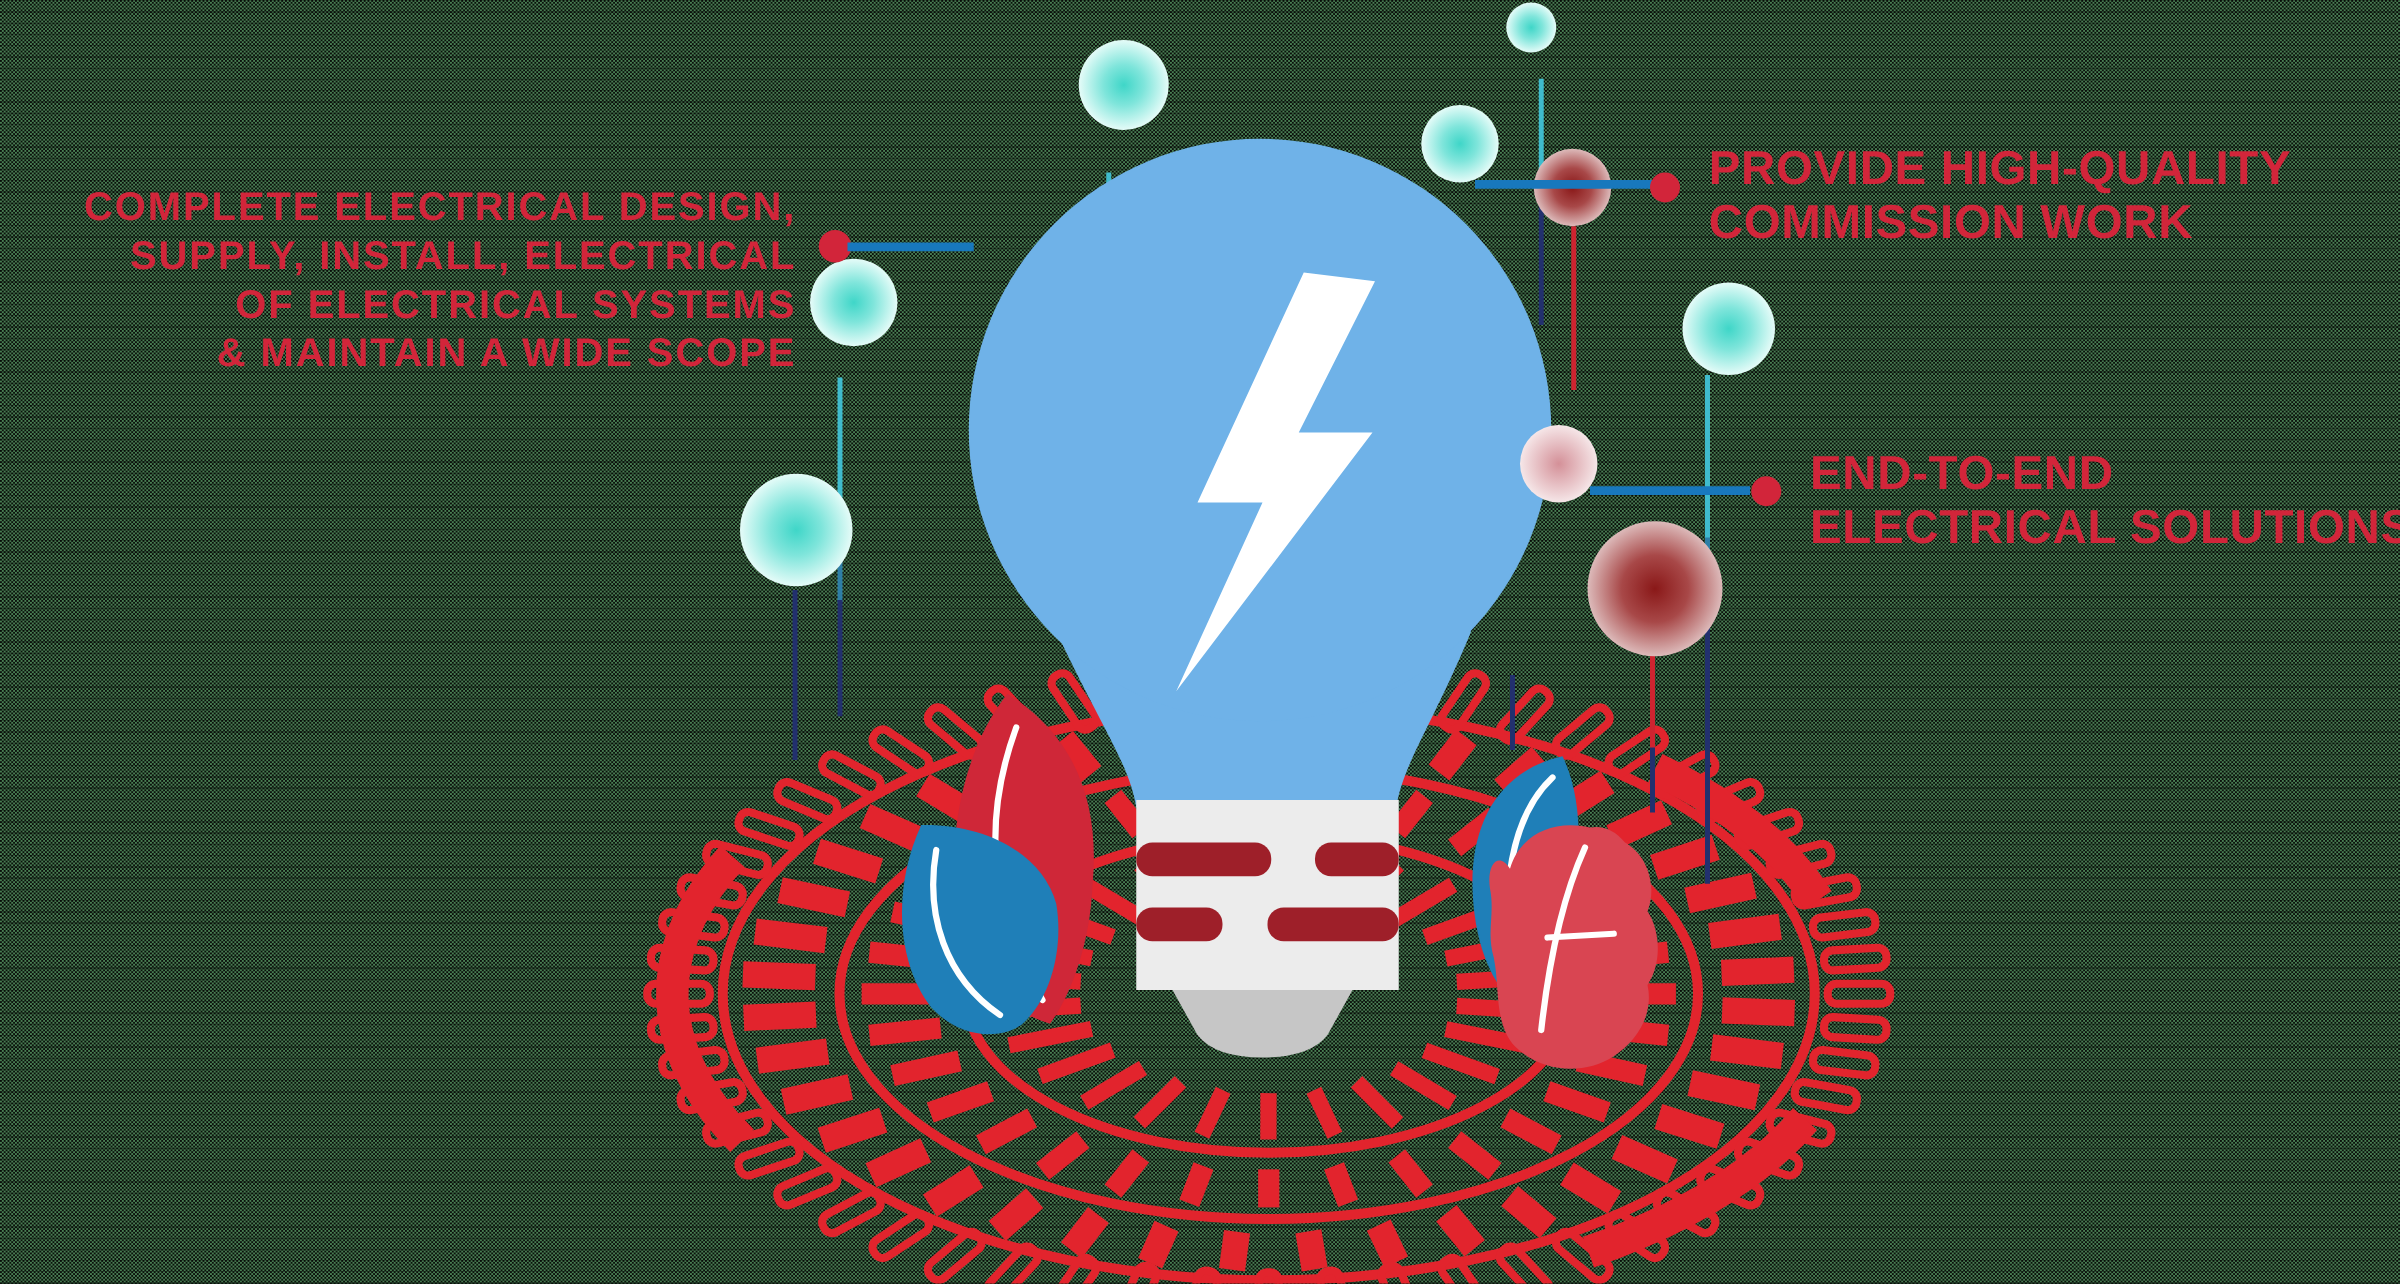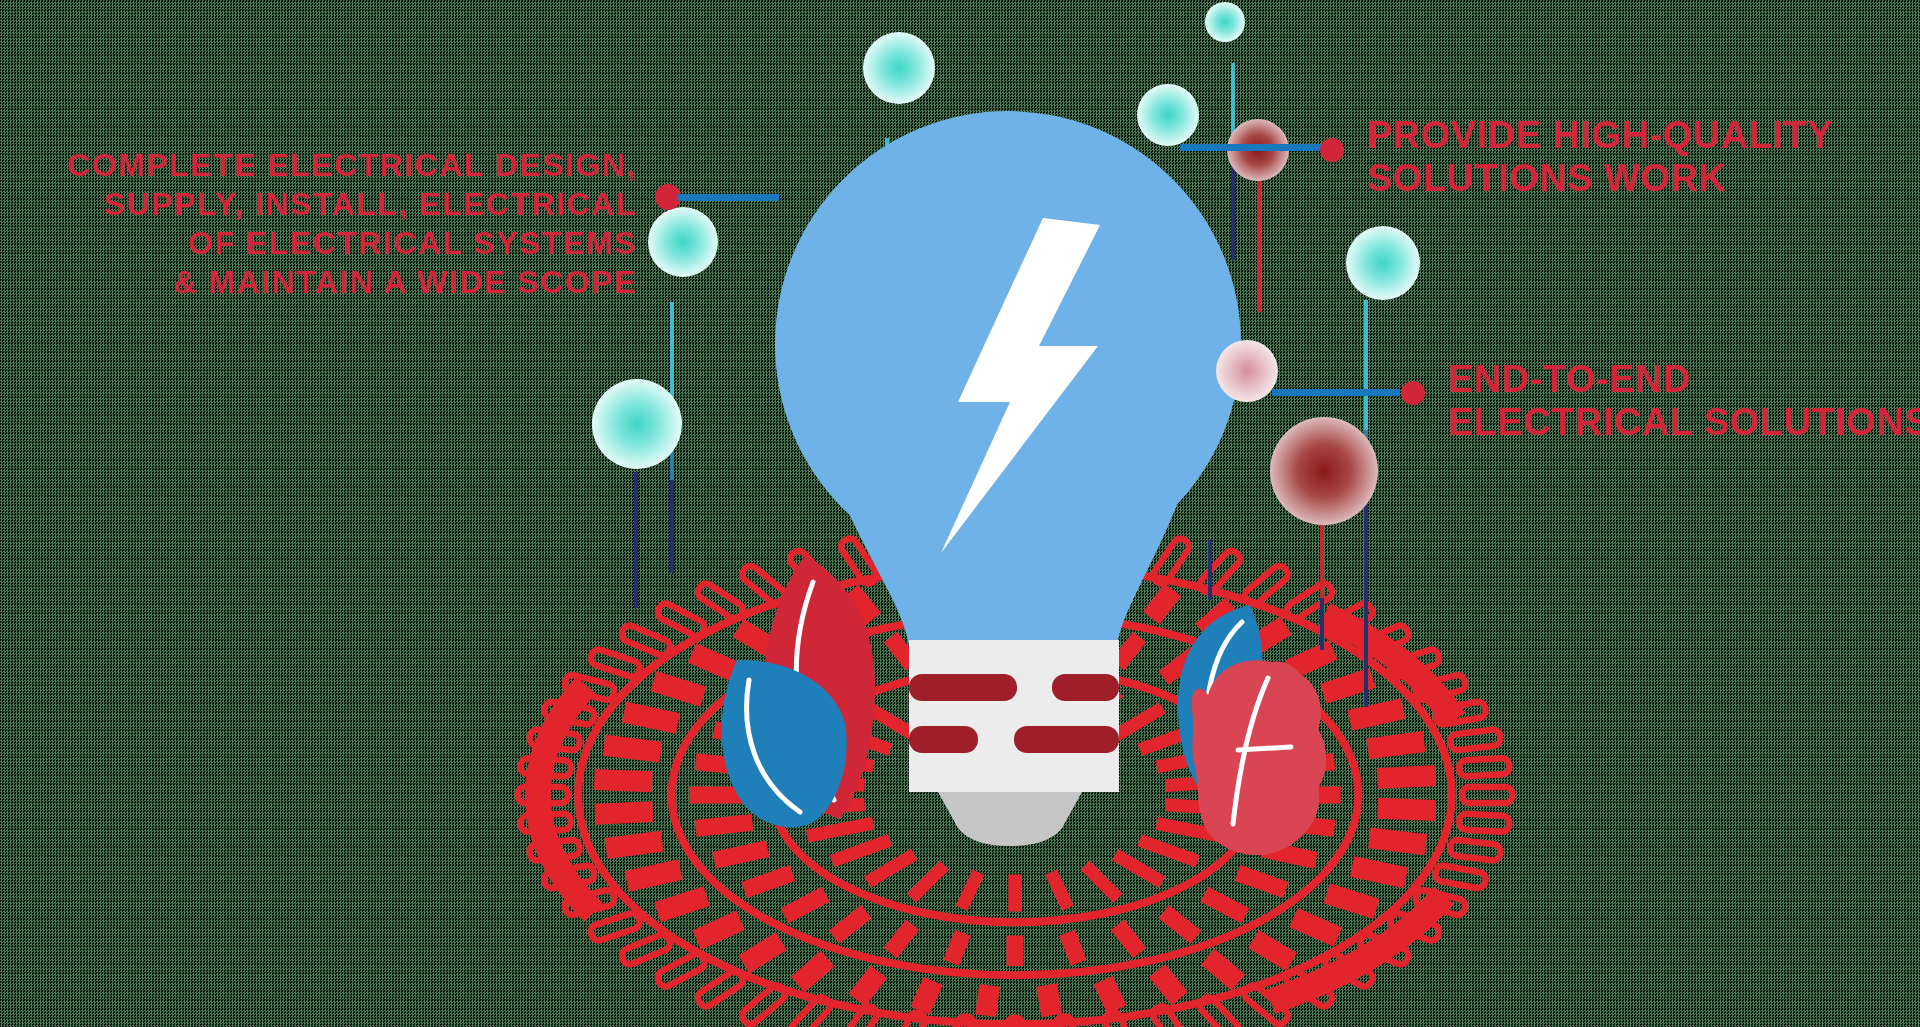--- a/index.html
+++ b/index.html
@@ -278,21 +278,21 @@
     </div>
     <div class="callout-dot" style="left:655px;top:184px;width:26px;height:26px;"></div>
     <div class="callout-line" style="left:678px;top:194px;width:101px;"></div>
   </div>
 
   <div>
     <div class="callout-line" style="left:1180px;top:144px;width:142px;"></div>
     <div class="callout-dot" style="left:1320px;top:138px;width:24px;height:24px;"></div>
     <div class="callout-text t-right" style="left:1367px;top:114px;">
       <span>PROVIDE HIGH-QUALITY</span>
-      <span>SOLUTIONS WORK</span>
+      <span>COMMISSION WORK</span>
     </div>
   </div>
 
   <div>
     <div class="callout-line" style="left:1272px;top:389px;width:128px;"></div>
     <div class="callout-dot" style="left:1401px;top:381px;width:24px;height:24px;"></div>
     <div class="callout-text t-right" style="left:1448px;top:358px;">
       <span>END-TO-END</span>
       <span>ELECTRICAL SOLUTIONS</span>
     </div>

